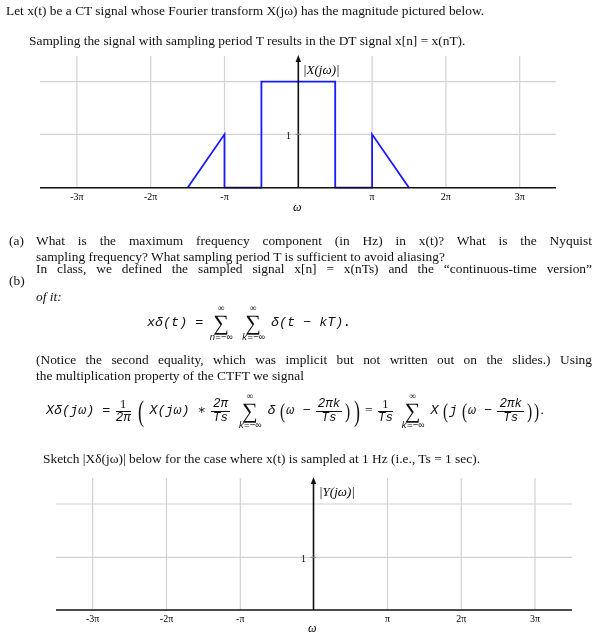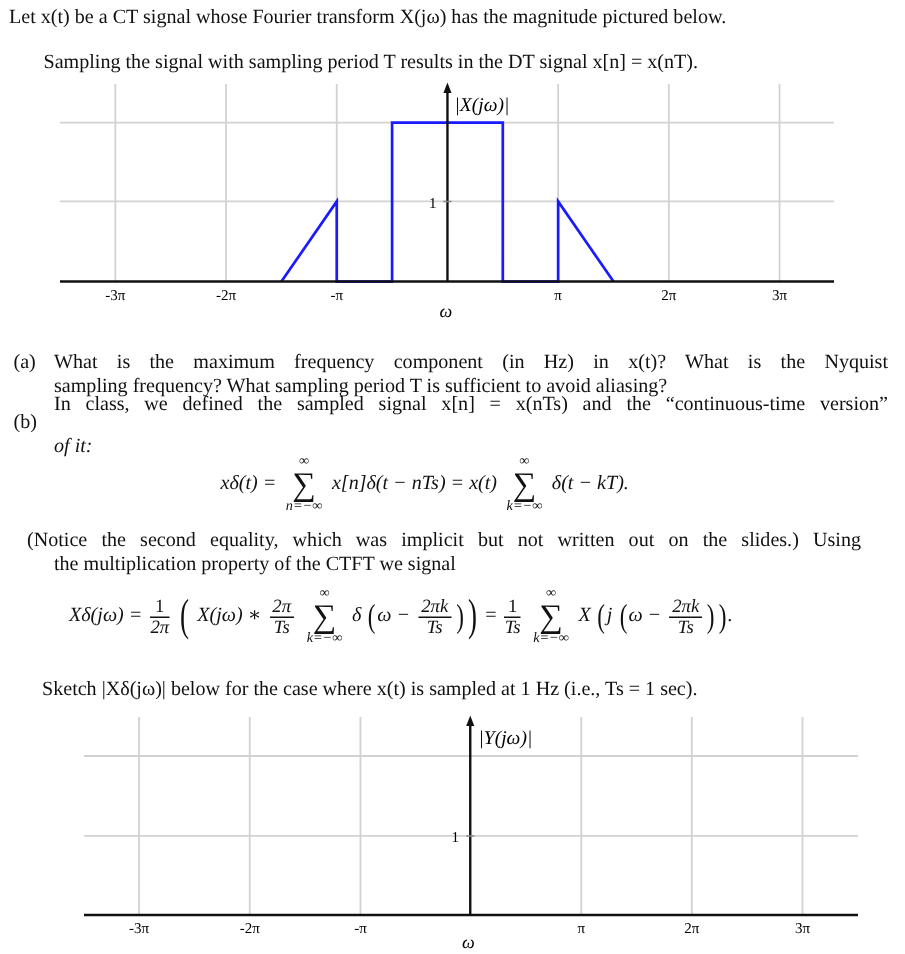--- a/index.html
+++ b/index.html
@@ -1,19 +1,19 @@
 <!DOCTYPE html>
 <html><head>
 <meta charset="utf-8">
 <style>
   html, body { margin:0; padding:0; background:#ffffff; }
   body { width:603px; height:636px; position:relative; overflow:hidden;
          font-family:"Liberation Serif","DejaVu Serif",serif; color:#111; font-size:13.4px; }
   .line { position:absolute; white-space:nowrap; line-height:16px; }
-  .i { font-style:italic; }
+  .i { font-style:italic;font-family:Liberation Mono, monospace; }
   .just { text-align:justify; text-align-last:justify; }
   svg text { font-family:"Liberation Serif","DejaVu Serif",serif; }
   .eq { position:absolute; white-space:nowrap; font-size:13.4px; }
   .frac { display:inline-block; vertical-align:middle; text-align:center; margin:0 2px; }
   .frac > span { display:block; line-height:13px; font-size:12.5px; }
   .frac > span.num { border-bottom:1px solid #111; padding:0 2px; }
   .sum { display:inline-block; vertical-align:middle; text-align:center; margin:0 3px; }
   .sum > span { display:block; }
   .sum .top, .sum .bot { font-size:9.5px; line-height:10px; }
   .sum .sig { font-size:22px; line-height:20px; }
@@ -65,26 +65,25 @@
 <div class="line just" style="left:36px; top:233px; width:556px;">What is the maximum frequency component (in Hz) in x(t)? What is the Nyquist</div>
 <div class="line" style="left:36px; top:249px;">sampling frequency? What sampling period T is sufficient to avoid aliasing?</div>
 
 <div class="line" style="left:9px; top:273px;">(b)</div>
 <div class="line just" style="left:36px; top:261px; width:556px;">In class, we defined the sampled signal x[n] = x(nTs) and the “continuous-time version”</div>
 <div class="line" style="left:36px; top:289px;font-style:italic;">of it:</div>
 
 <div class="eq" style="left:147px; top:303px;">
   <span class="i">xδ(t) =</span>
   <span class="sum"><span class="top">∞</span><span class="sig">∑</span><span class="bot i">n=−∞</span></span>
-  <span class="i">x[n]δ(t − nTs) = x(t)</span>
   <span class="sum"><span class="top">∞</span><span class="sig">∑</span><span class="bot i">k=−∞</span></span>
   <span class="i">δ(t − kT).</span>
 </div>
 
-<div class="line just" style="left:18px; top:352px; width:556px;">(Notice the second equality, which was implicit but not written out on the slides.) Using</div>
+<div class="line just" style="left:36px; top:352px; width:556px;">(Notice the second equality, which was implicit but not written out on the slides.) Using</div>
 <div class="line" style="left:36px; top:368px;">the multiplication property of the CTFT we signal</div>
 
 <div class="eq" style="left:46px; top:391px;">
   <span class="i">Xδ(jω) =</span>
   <span class="frac"><span class="num">1</span><span class="i">2π</span></span>
   <span class="big">(</span>
   <span class="i">X(jω) ∗</span>
   <span class="frac"><span class="num i">2π</span><span class="i">Ts</span></span>
   <span class="sum"><span class="top">∞</span><span class="sig">∑</span><span class="bot i">k=−∞</span></span>
   <span class="i">δ</span>
@@ -92,21 +91,21 @@
   <span class="frac"><span class="num i">2πk</span><span class="i">Ts</span></span><span class="mid">)</span><span class="big">)</span>
   <span>=</span>
   <span class="frac"><span class="num">1</span><span class="i">Ts</span></span>
   <span class="sum"><span class="top">∞</span><span class="sig">∑</span><span class="bot i">k=−∞</span></span>
   <span class="i">X</span>
   <span class="mid">(</span><span class="i">j</span>
   <span class="mid">(</span><span class="i">ω −</span>
   <span class="frac"><span class="num i">2πk</span><span class="i">Ts</span></span><span class="mid">)</span><span class="mid">)</span><span>.</span>
 </div>
 
-<div class="line" style="left:28px; top:451px;">Sketch |Xδ(jω)| below for the case where x(t) is sampled at 1 Hz (i.e., Ts = 1 sec).</div>
+<div class="line" style="left:43px; top:451px;">Sketch |Xδ(jω)| below for the case where x(t) is sampled at 1 Hz (i.e., Ts = 1 sec).</div>
 
 <svg style="position:absolute; left:0; top:470px;" width="603" height="166" viewBox="0 470 603 166">
   <g stroke="#d2d2d2" stroke-width="1.2">
     <line x1="56" y1="504" x2="572" y2="504"></line>
     <line x1="56" y1="557.3" x2="572" y2="557.3"></line>
     <line x1="92.7" y1="478" x2="92.7" y2="610"></line>
     <line x1="166.5" y1="478" x2="166.5" y2="610"></line>
     <line x1="240.3" y1="478" x2="240.3" y2="610"></line>
     <line x1="387.5" y1="478" x2="387.5" y2="610"></line>
     <line x1="461.2" y1="478" x2="461.2" y2="610"></line>

